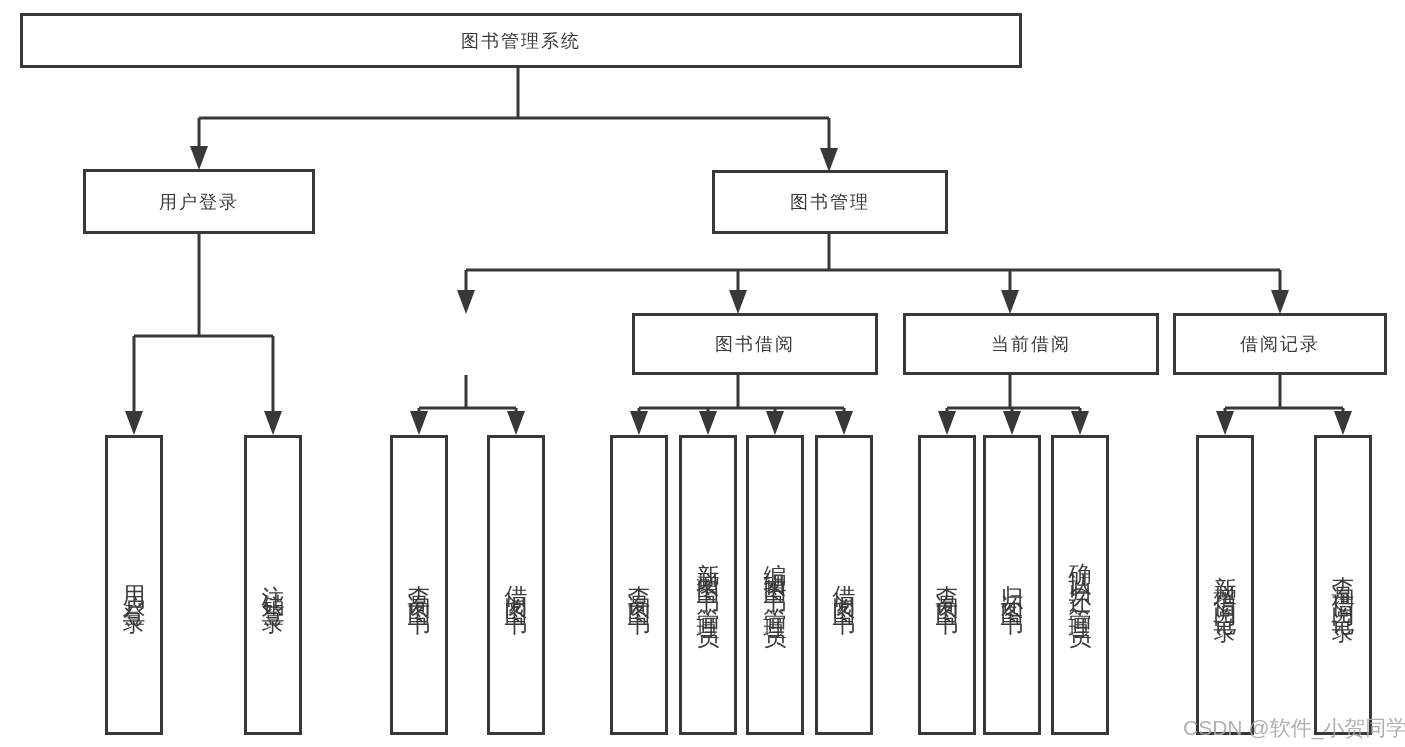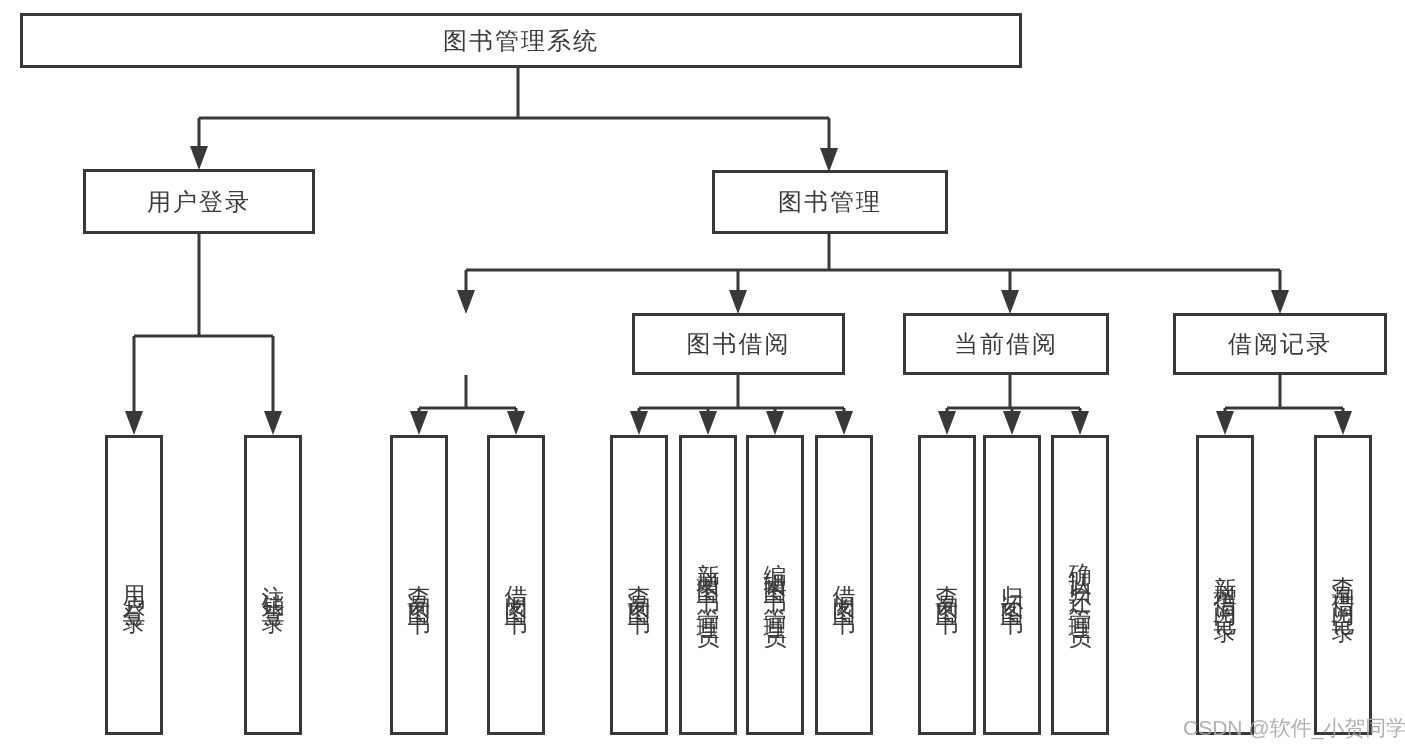--- a/index.html
+++ b/index.html
@@ -20,21 +20,21 @@
     box-sizing: border-box;
     border: 3px solid #383838;
     background: #ffffff;
     display: flex;
     align-items: center;
     justify-content: center;
     color: #3a3a3a;
     z-index: 1;
   }
   .hlabel {
-    font-size: 24px;
+    font-size: 18px;
     letter-spacing: 2px;
     white-space: nowrap;
     color: #3a3a3a;
   }
   .leaf {
     width: 58px;
     height: 300px;
     top: 435px;
   }
   .vtext {
@@ -82,24 +82,24 @@
     <span class="hlabel">图书管理系统</span>
   </div>
 
   <div class="node" style="left:83px; top:169px; width:232px; height:65px;">
     <span class="hlabel">用户登录</span>
   </div>
   <div class="node" style="left:712px; top:170px; width:236px; height:64px;text-align:center;">
     <span class="hlabel">图书管理</span>
   </div>
 
-  <div class="node" style="left:632px; top:313px; width:213px; height:62px;">
+  <div class="node" style="left:632px; top:313px; width:246px; height:62px;">
     <span class="hlabel">图书借阅</span>
   </div>
-  <div class="node" style="left:903px; top:313px; width:206px; height:62px;">
+  <div class="node" style="left:903px; top:313px; width:256px; height:62px;">
     <span class="hlabel">当前借阅</span>
   </div>
   <div class="node" style="left:1173px; top:313px; width:214px; height:62px;">
     <span class="hlabel">借阅记录</span>
   </div>
 
   <div class="node leaf" style="left:105px;">
     <span class="vtext">用户登录</span>
   </div>
   <div class="node leaf" style="left:244px;">

